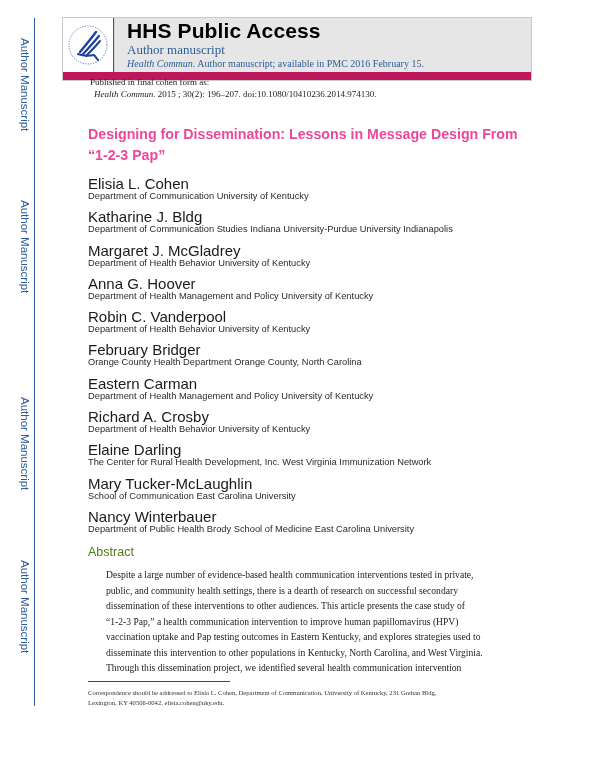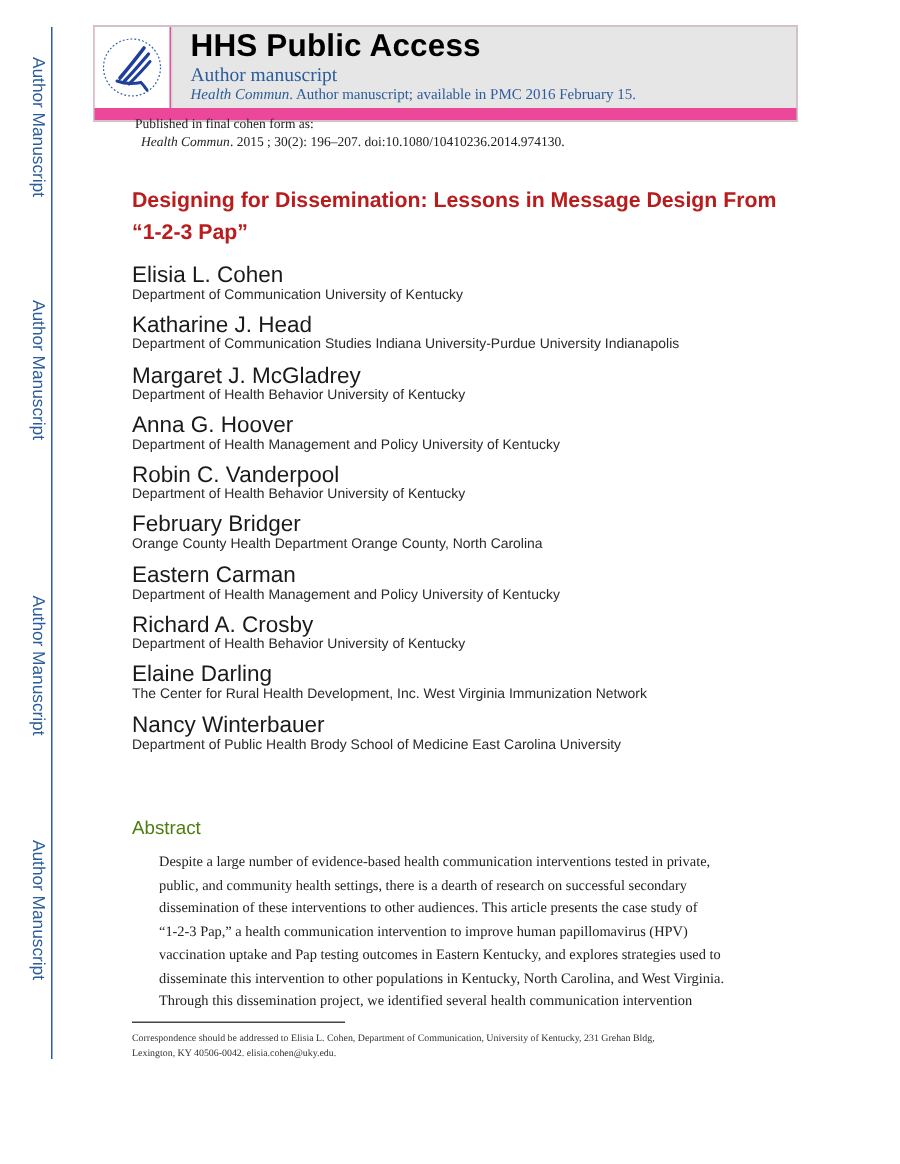--- a/index.html
+++ b/index.html
@@ -10,21 +10,21 @@
     .side-bar {
       position: absolute; left: 34px; top: 18px; width: 1px; height: 688px; background: #2c5d9a;
     }
     .side-label {
       position: absolute; left: 9px; width: 22px;
       writing-mode: vertical-rl; font-size: 11.5px; color: #2c5d9a;
       font-family: "Liberation Sans", sans-serif; white-space: nowrap;
     }
     .header-box {
       position: absolute; left: 62px; top: 17px; width: 470px; height: 64px;
-      border: 1px solid #c9c9c9; box-sizing: border-box; background: #ec4899;
+      border: 1px solid #c9c9c9; box-sizing: border-box; background: #be185d;
     }
     .logo-cell {
       position: absolute; left: 0; top: 0; width: 50px; height: 54px; background: #fff;
     }
     .gray-cell {
       position: absolute; left: 51px; top: 0; right: 0; height: 54px; background: #e6e6e6;
       border-left: 1px solid #d4d4d4;
     }
     .hhs-title {
       position: absolute; left: 12px; top: 1px; font-size: 21px; font-weight: bold; color: #000;
@@ -39,21 +39,21 @@
       font-family: "Liberation Serif", serif; white-space: nowrap;
     }
     .avail-line i { font-style: italic; }
     .pub-form {
       position: absolute; left: 90px; top: 76px; font-size: 9px; color: #222;
       font-family: "Liberation Serif", serif; line-height: 12px;
     }
     .pub-form .cite { padding-left: 4px; text-align: right; }
     .title {
       position: absolute; left: 88px; top: 124px; width: 440px; font-size: 14.2px; font-weight: bold;
-      line-height: 21px; color: #b91c1c; font-family: "Liberation Sans", sans-serif;
+      line-height: 21px; color: #ec4899; font-family: "Liberation Sans", sans-serif;
     }
     .authors { position: absolute; left: 88px; top: 177px; width: 460px; }
     .author { height: 33.3px; }
     .author-name {
       font-size: 15px; font-weight: normal; color: #1a1a1a; line-height: 13px; white-space: nowrap;
       font-family: "Liberation Sans", sans-serif;
     }
     .author-aff {
       font-size: 9.3px; color: #2a2a2a; line-height: 13px; white-space: nowrap;
       font-family: "Liberation Sans", sans-serif;
@@ -111,21 +111,21 @@
   <div>Designing for Dissemination: Lessons in Message Design From</div>
   <div>“1-2-3 Pap”</div>
 </div>
 
 <div class="authors">
   <div class="author">
       <div class="author-name">Elisia L. Cohen</div>
       <div class="author-aff">Department of Communication University of Kentucky</div>
     </div>
   <div class="author">
-      <div class="author-name">Katharine J. Head</div>
+      <div class="author-name">Katharine J. Bldg</div>
       <div class="author-aff">Department of Communication Studies Indiana University-Purdue University Indianapolis</div>
     </div>
   <div class="author">
       <div class="author-name">Margaret J. McGladrey</div>
       <div class="author-aff">Department of Health Behavior University of Kentucky</div>
     </div>
   <div class="author">
       <div class="author-name">Anna G. Hoover</div>
       <div class="author-aff">Department of Health Management and Policy University of Kentucky</div>
     </div>
@@ -143,20 +143,24 @@
     </div>
   <div class="author">
       <div class="author-name">Richard A. Crosby</div>
       <div class="author-aff">Department of Health Behavior University of Kentucky</div>
     </div>
   <div class="author">
       <div class="author-name">Elaine Darling</div>
       <div class="author-aff">The Center for Rural Health Development, Inc. West Virginia Immunization Network</div>
     </div>
   <div class="author">
+      <div class="author-name">Mary Tucker-McLaughlin</div>
+      <div class="author-aff">School of Communication East Carolina University</div>
+    </div>
+  <div class="author">
       <div class="author-name">Nancy Winterbauer</div>
       <div class="author-aff">Department of Public Health Brody School of Medicine East Carolina University</div>
     </div>
 </div>
 
 <div class="abstract-heading">Abstract</div>
 <div class="abstract-body">
   <span>Despite a large number of evidence-based health communication interventions tested in private,</span>
   <span>public, and community health settings, there is a dearth of research on successful secondary</span>
   <span>dissemination of these interventions to other audiences. This article presents the case study of</span>

